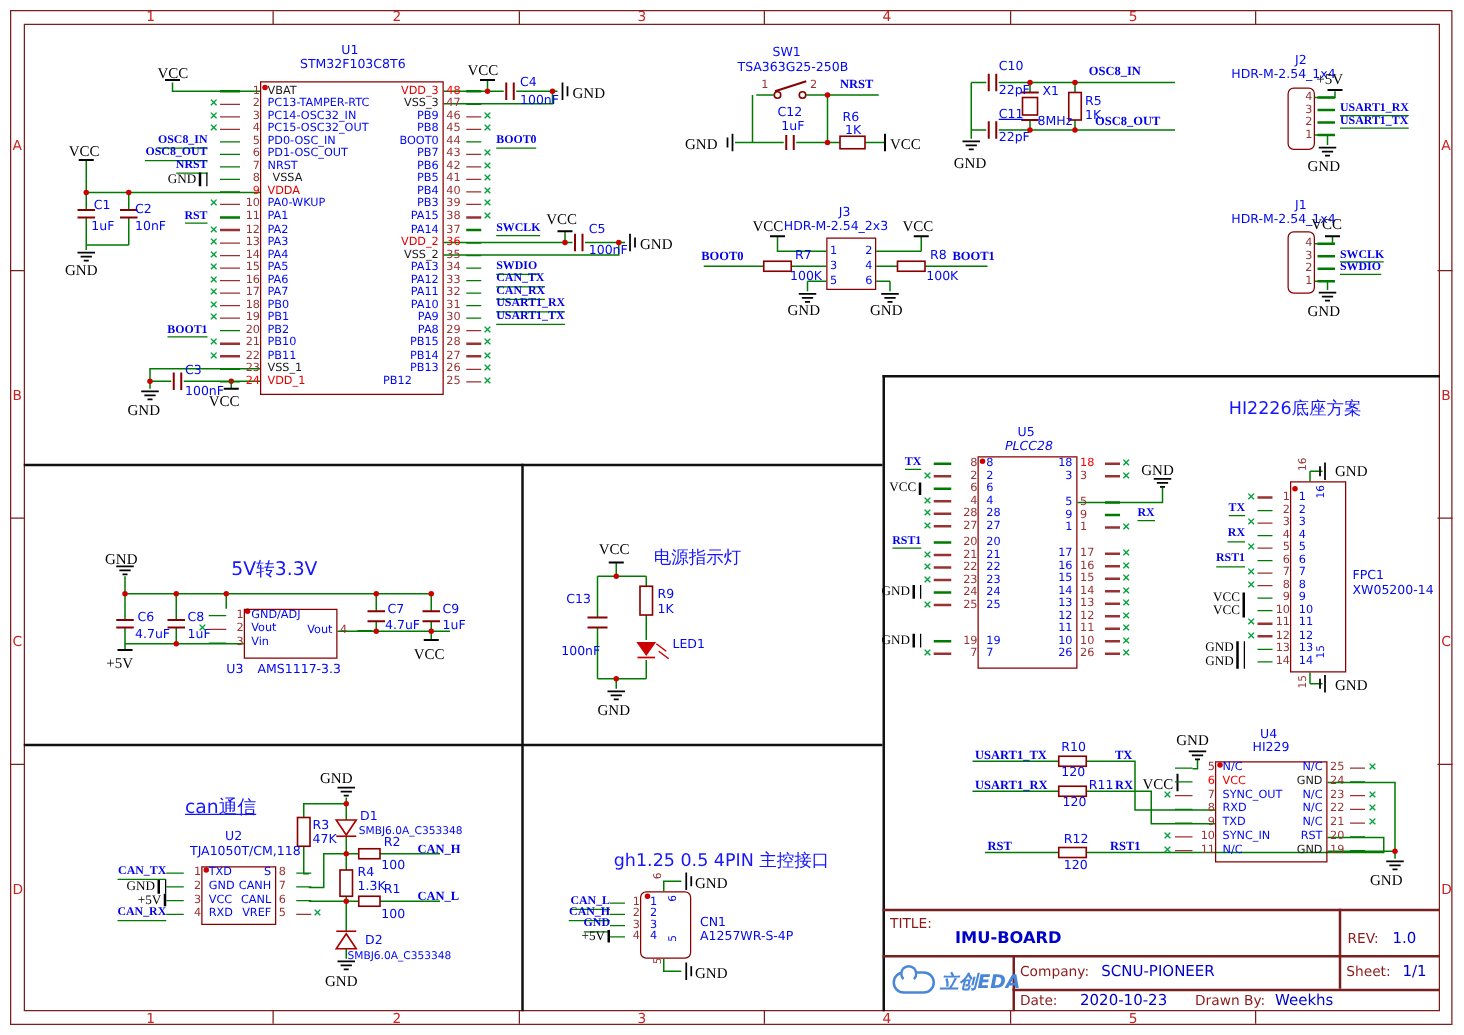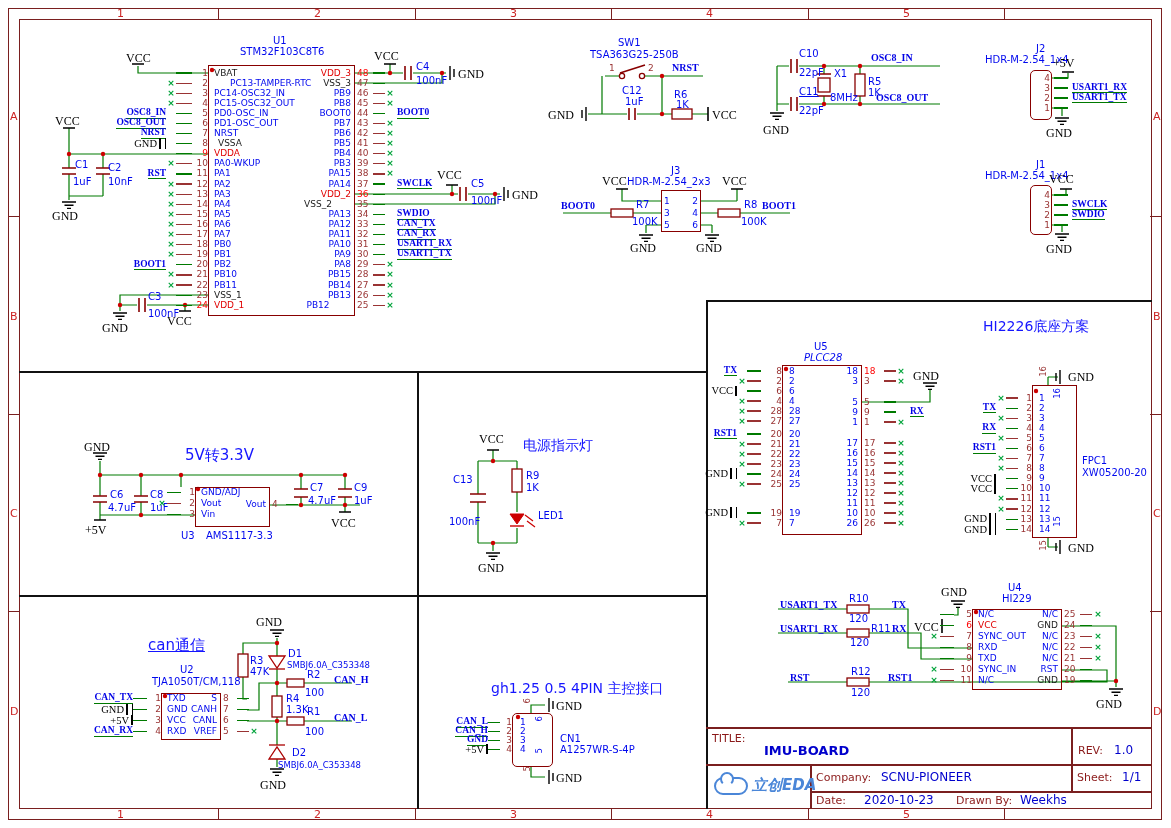--- a/index.html
+++ b/index.html
@@ -271,21 +271,21 @@
         <span class="cell-nc" style="width:10px">×</span>
         <span class="cell-stub" style="width:16px"></span>
         <span class="cell-num" style="width:16px">1</span>
         <span class="cell-nm" style="width:78px;padding-left:4px">VBAT</span>
       </div>
       <div class="prow f-x">
         <span class="cell-net" style="width:80px"><span class="ntext"></span></span>
         <span class="cell-nc" style="width:10px">×</span>
         <span class="cell-stub" style="width:16px"></span>
         <span class="cell-num" style="width:16px">2</span>
-        <span class="cell-nm" style="width:78px;padding-left:20px">PC13-TAMPER-RTC</span>
+        <span class="cell-nm" style="width:78px;padding-left:4px">PC13-TAMPER-RTC</span>
       </div>
       <div class="prow f-x">
         <span class="cell-net" style="width:80px"><span class="ntext"></span></span>
         <span class="cell-nc" style="width:10px">×</span>
         <span class="cell-stub" style="width:16px"></span>
         <span class="cell-num" style="width:16px">3</span>
         <span class="cell-nm" style="width:78px;padding-left:4px">PC14-OSC32_IN</span>
       </div>
       <div class="prow f-x">
         <span class="cell-net" style="width:80px"><span class="ntext"></span></span>
@@ -525,21 +525,21 @@
         <span class="cell-net" style="width:92px;padding-left:2px"><span class="ntext">SWCLK</span></span>
       </div>
       <div class="prow rs f-r f-nr f-c">
         <span class="cell-nm" style="width:66px;text-align:right;padding-right:4px">VDD_2</span>
         <span class="cell-num" style="width:16px">36</span>
         <span class="cell-stub" style="width:12px"></span>
         <span class="cell-nc" style="width:10px">×</span>
         <span class="cell-net" style="width:92px;padding-left:2px"><span class="ntext"></span></span>
       </div>
       <div class="prow rs f-k f-c">
-        <span class="cell-nm" style="width:66px;text-align:center;padding-right:4px">VSS_2</span>
+        <span class="cell-nm" style="width:66px;text-align:right;padding-right:4px">VSS_2</span>
         <span class="cell-num" style="width:16px">35</span>
         <span class="cell-stub" style="width:12px"></span>
         <span class="cell-nc" style="width:10px">×</span>
         <span class="cell-net" style="width:92px;padding-left:2px"><span class="ntext"></span></span>
       </div>
       <div class="prow rs f-n">
         <span class="cell-nm" style="width:66px;text-align:right;padding-right:4px">PA13</span>
         <span class="cell-num" style="width:16px">34</span>
         <span class="cell-stub" style="width:12px"></span>
         <span class="cell-nc" style="width:10px">×</span>
@@ -1014,21 +1014,21 @@
         <span class="cell-nm" style="width:26px;text-align:right;padding-right:4px">26</span>
         <span class="cell-num" style="width:20px">26</span>
         <span class="cell-stub" style="width:12px"></span>
         <span class="cell-nc" style="width:10px">×</span>
         <span class="cell-net" style="width:40px;padding-left:4px"><span class="ntext"></span></span>
       </div>
     </div>
   <span class="lb pw" style="left:913px;top:369px;">GND</span>
 
   <span class="lb" style="left:1082px;top:456px;">FPC1</span>
-  <span class="lb" style="left:1082px;top:468px;">XW05200-20</span>
+  <span class="lb" style="left:1082px;top:468px;">XW05200-14</span>
   <div class="body" style="left:1032px;top:385px;width:45px;height:153px;"></div>
   <div class="pins" style="left:940px;top:393px;--ph:10.1px;">
 
   <div class="prow f-x">
         <span class="cell-net" style="width:56px"><span class="ntext"></span></span>
         <span class="cell-nc" style="width:10px">×</span>
         <span class="cell-stub" style="width:12px"></span>
         <span class="cell-num" style="width:14px">1</span>
         <span class="cell-nm" style="width:20px;padding-left:5px">1</span>
       </div>

